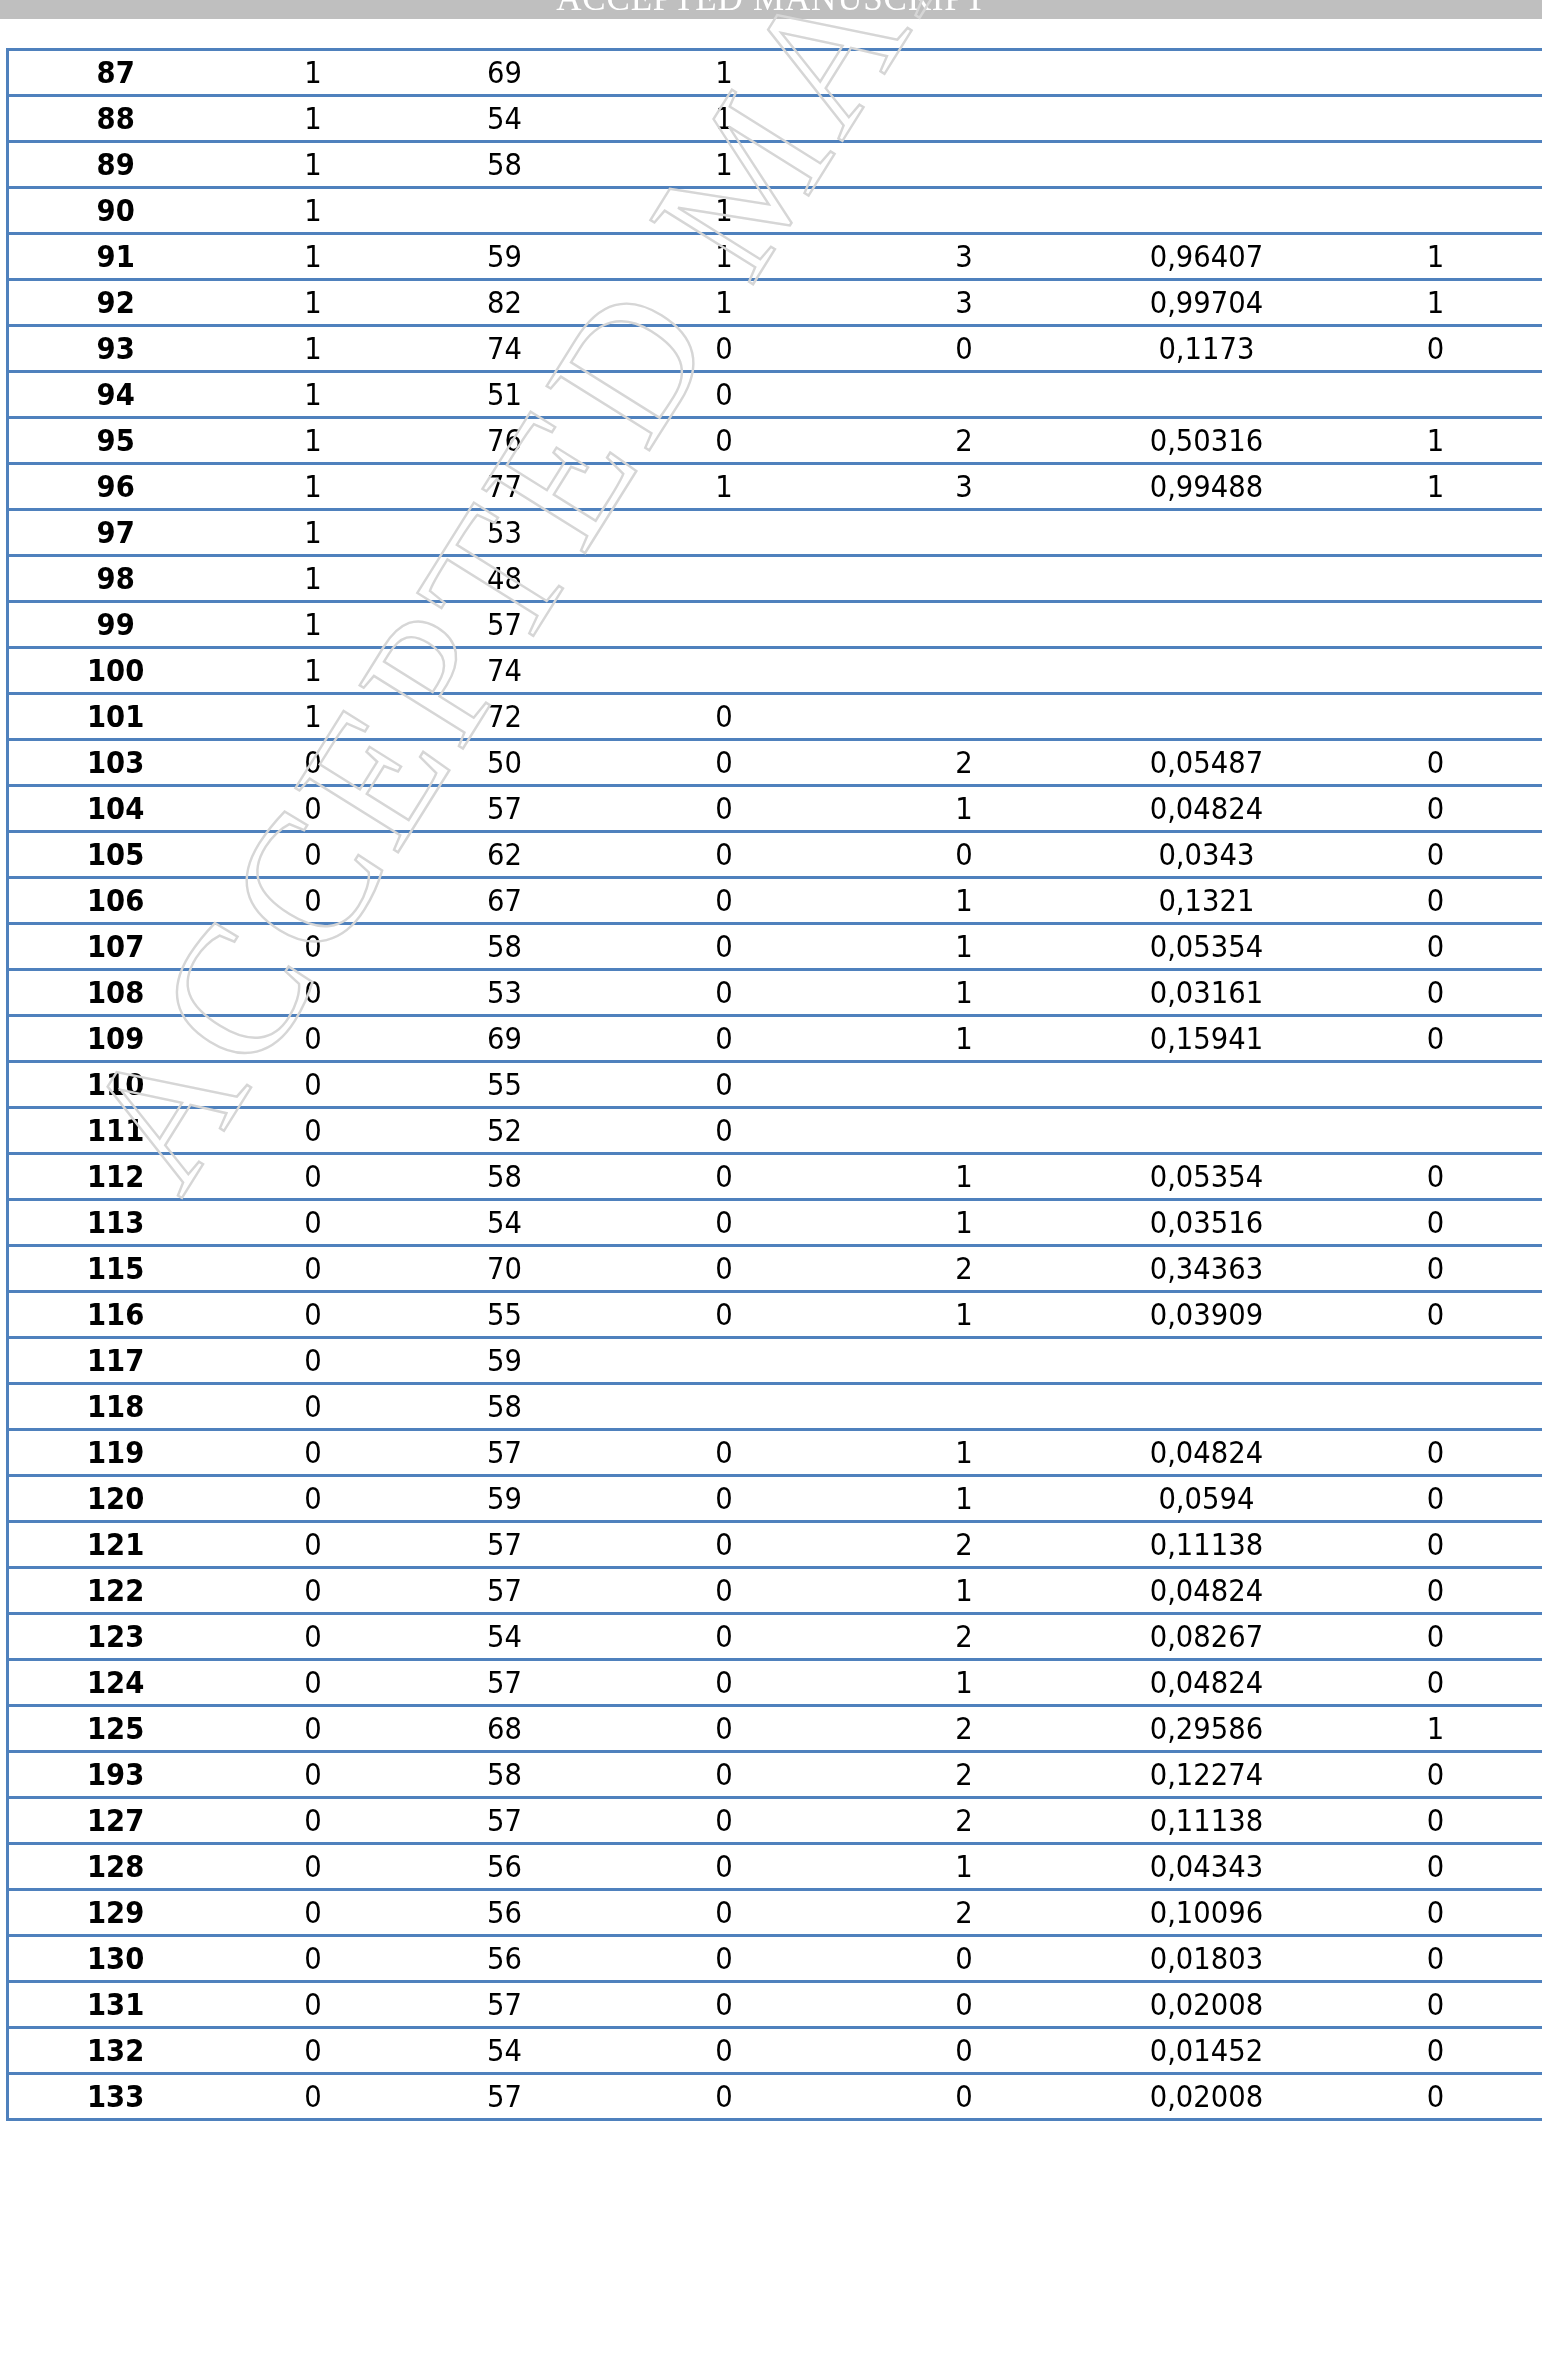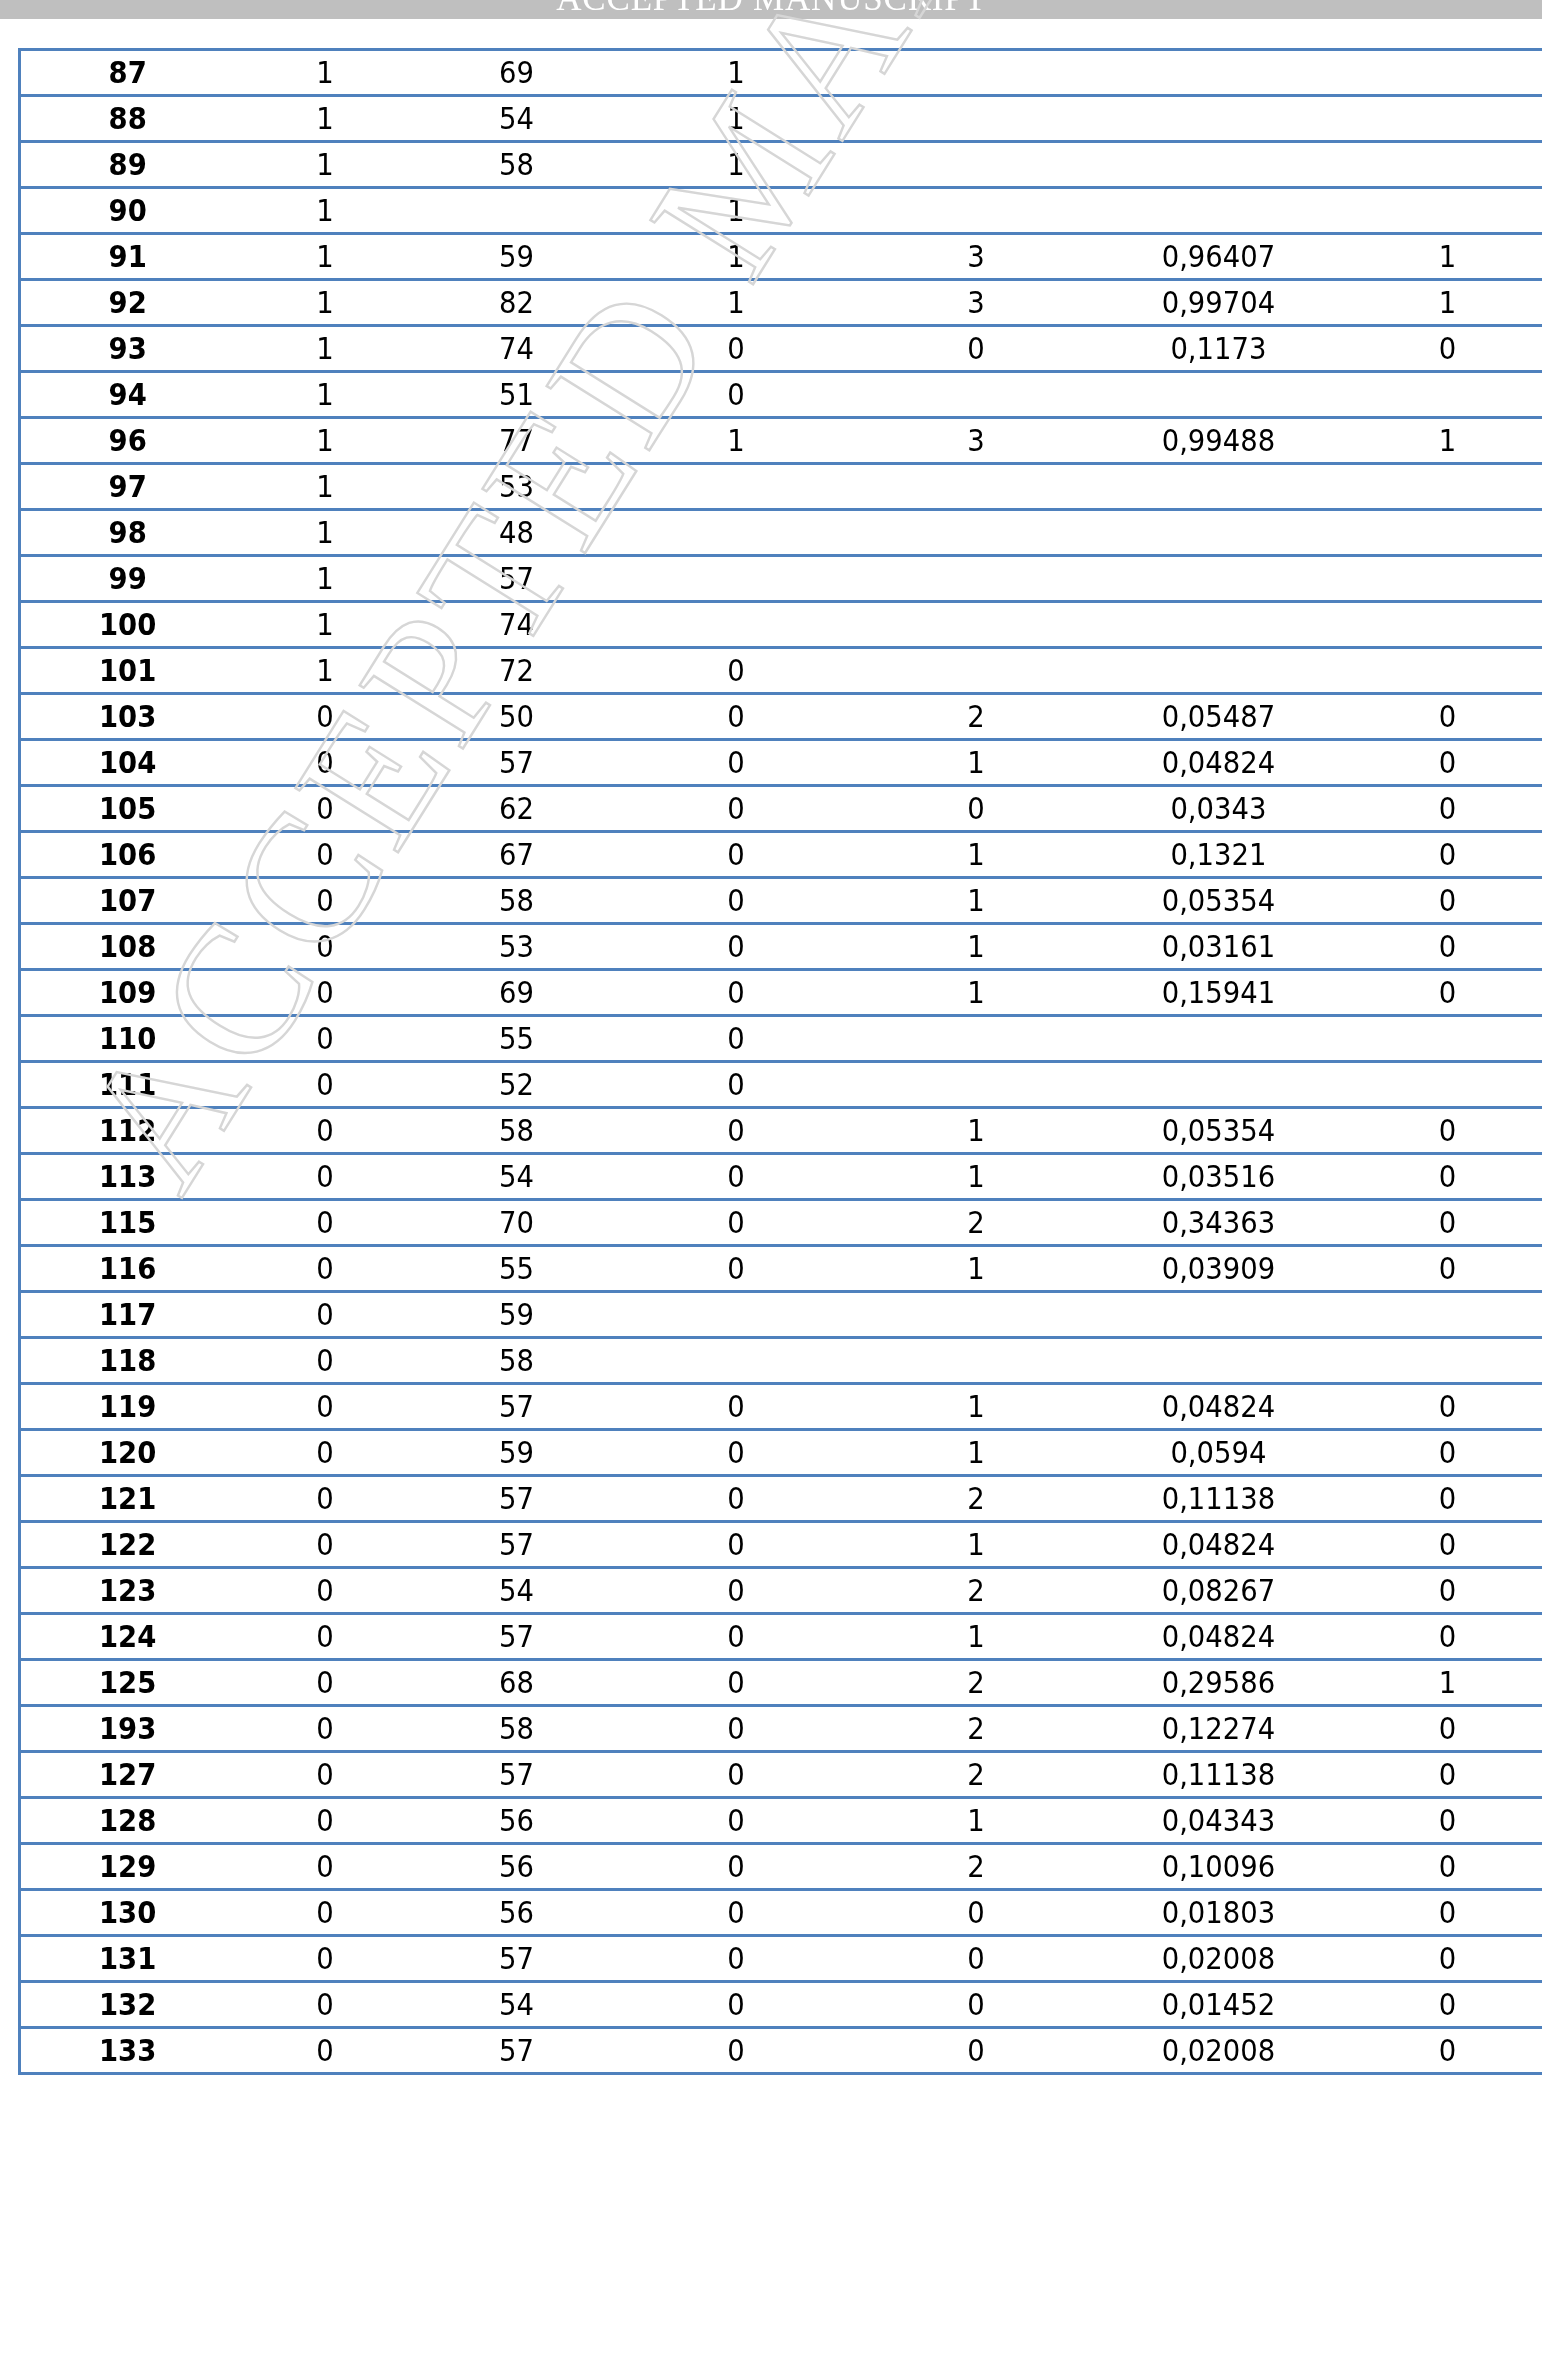--- a/index.html
+++ b/index.html
@@ -3,21 +3,21 @@
 <meta charset="utf-8">
 <style>
   html, body { margin: 0; padding: 0; background: #ffffff; }
   body { width: 1543px; height: 2377px; position: relative; overflow: hidden;
          font-family: "Liberation Sans", "DejaVu Sans", sans-serif; }
   .header-band { position: absolute; left: 0; top: 0; width: 1543px; height: 19px;
                  background: #bfbfbf; overflow: hidden; }
   .header-band span { position: absolute; left: 0; right: 0; top: -21px; text-align: center;
                       color: #ffffff; font-family: "Liberation Serif", "DejaVu Serif", serif;
                       font-size: 35px; letter-spacing: 0.8px; }
-  .table-wrap { position: absolute; left: 6.4px; top: 48px; width: 1344px; margin-left: 12px; }
+  .table-wrap { position: absolute; left: 6.4px; top: 48px; width: 1344px; }
   table { border-collapse: collapse; width: 1536px; table-layout: fixed; }
   col.c0 { width: 214px; } col.c1 { width: 182px; } col.c2 { width: 201px; }
   col.c3 { width: 238px; } col.c4 { width: 242px; } col.c5 { width: 243px; } col.c6 { width: 215px; }
   td { height: 43px; border-top: 3.2px solid #4f81bd; border-bottom: 3.2px solid #4f81bd;
        text-align: center; font-size: 30.5px; color: #000; padding: 0; line-height: 43px;
        font-family: "DejaVu Sans", sans-serif; font-stretch: condensed; }
   td:first-child { border-left: 3.2px solid #4f81bd; font-weight: bold; }
   .watermark { position: absolute; left: 0; top: 0; width: 1543px; height: 2377px;
                pointer-events: none; overflow: hidden; }
   .watermark span { position: absolute; left: 128px; top: 1060px; width: 1766px;
@@ -111,20 +111,29 @@
         <tr>
           <td>94</td>
           <td>1</td>
           <td>51</td>
           <td>0</td>
           <td></td>
           <td></td>
           <td></td>
         </tr>
         <tr>
+          <td>95</td>
+          <td>1</td>
+          <td>76</td>
+          <td>0</td>
+          <td>2</td>
+          <td>0,50316</td>
+          <td>1</td>
+        </tr>
+        <tr>
           <td>96</td>
           <td>1</td>
           <td>77</td>
           <td>1</td>
           <td>3</td>
           <td>0,99488</td>
           <td>1</td>
         </tr>
         <tr>
           <td>97</td>

